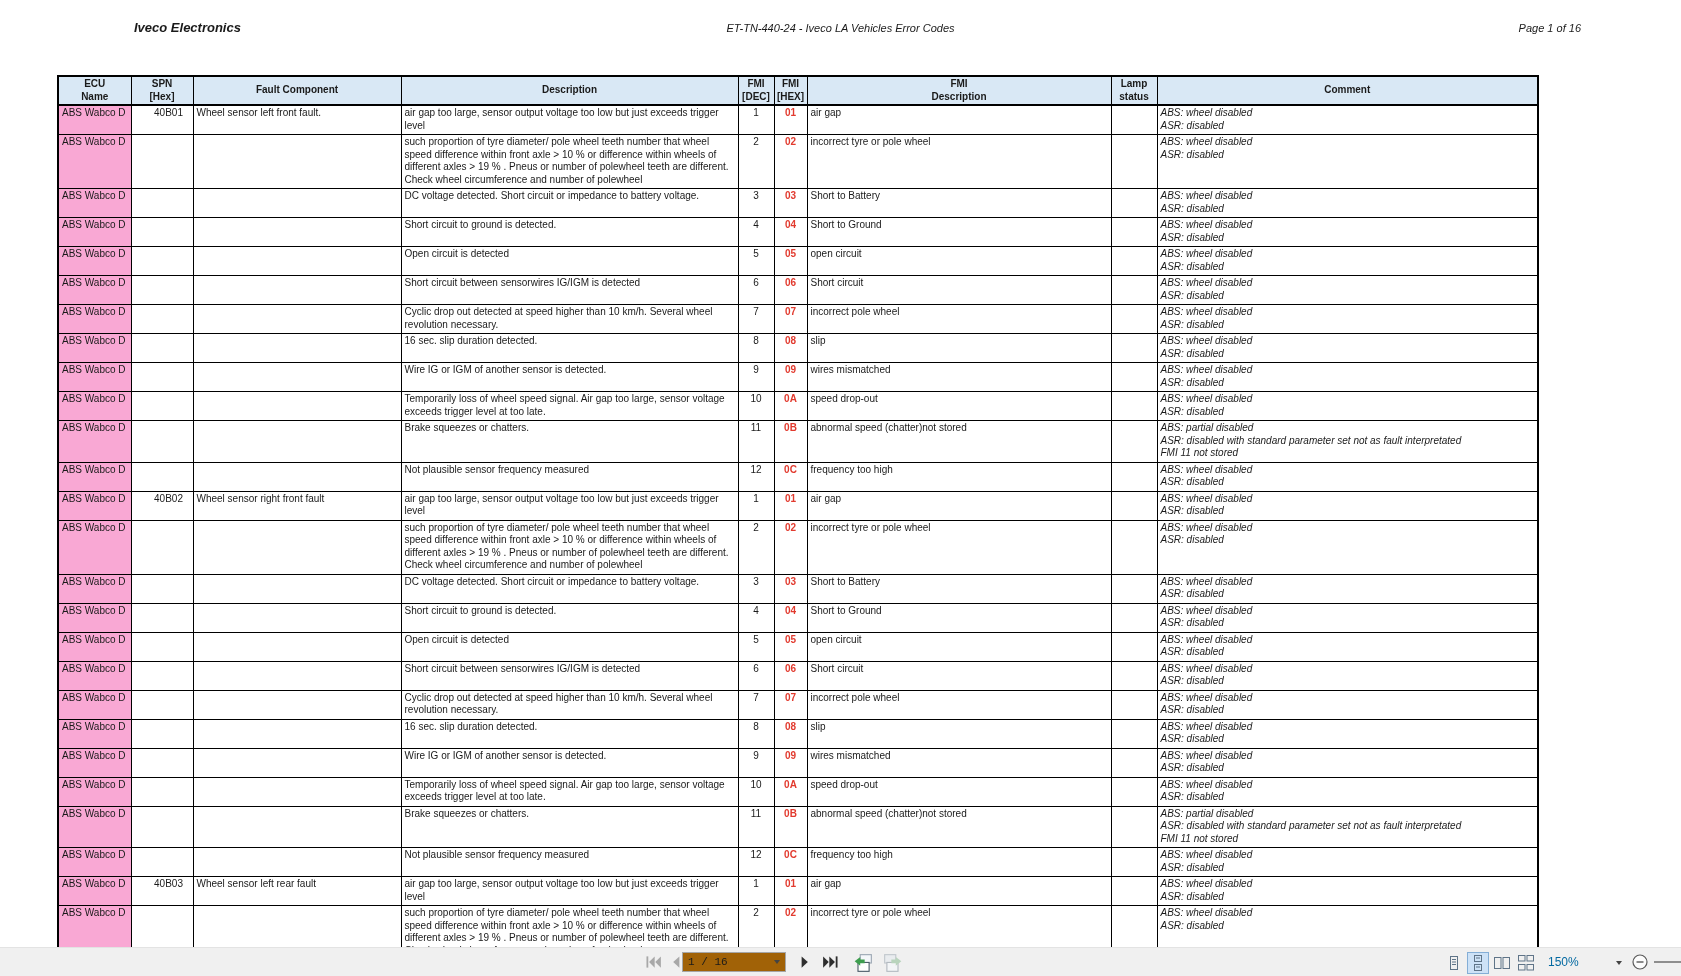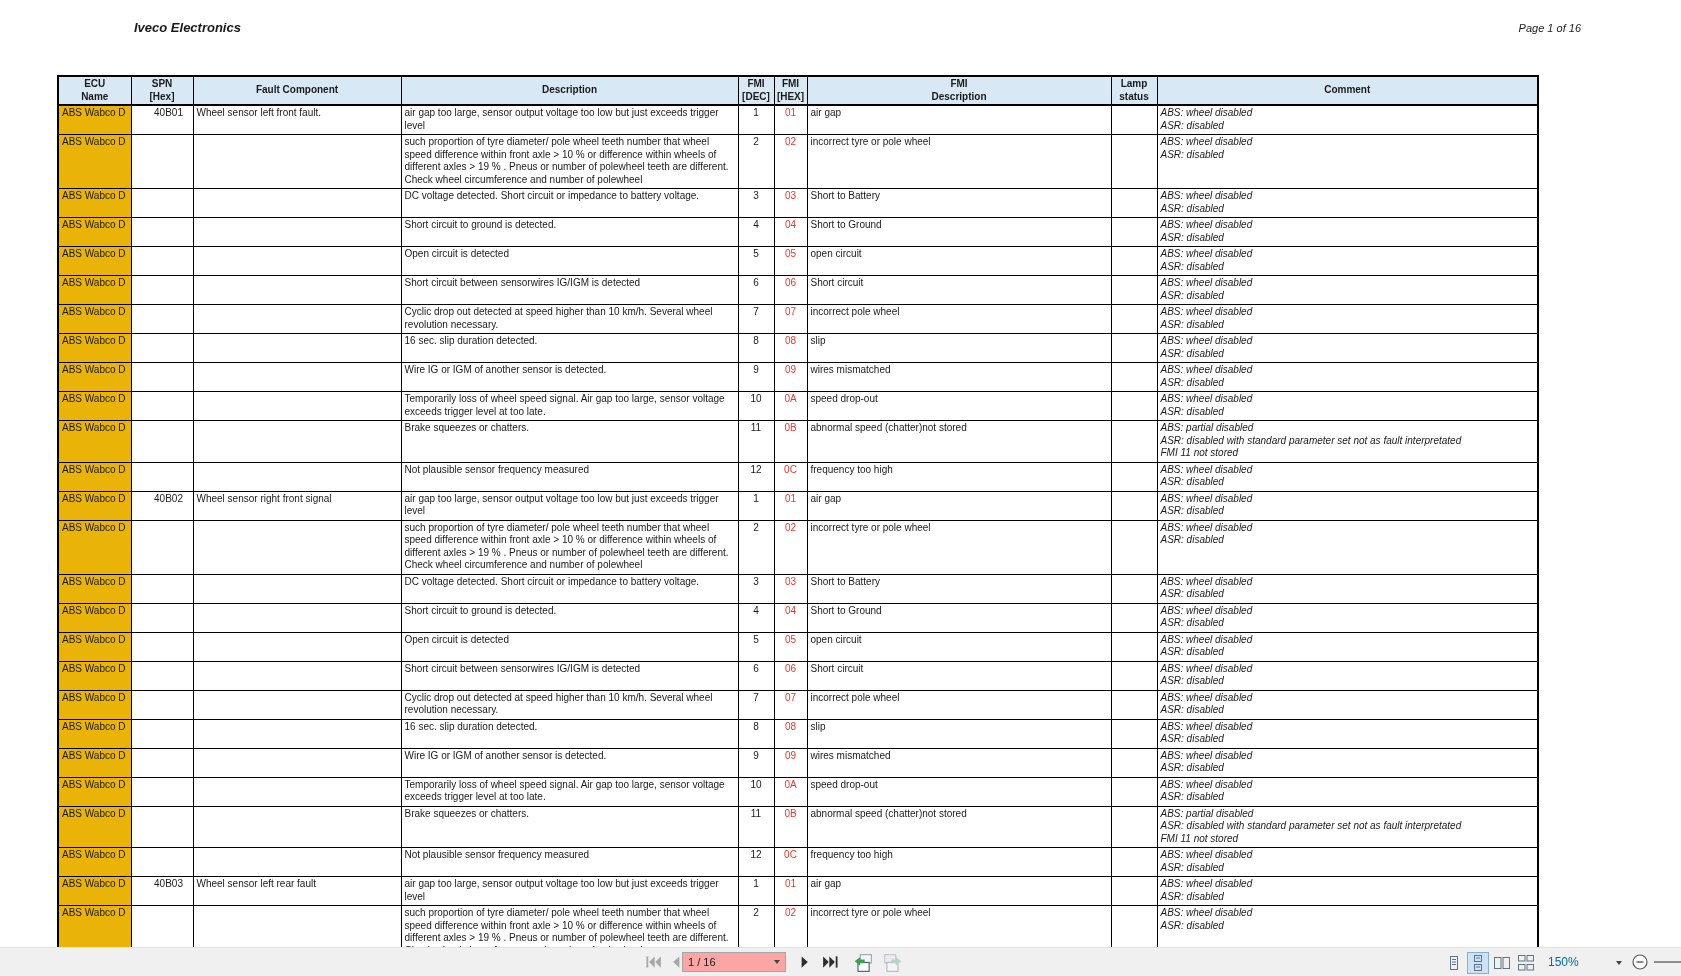--- a/index.html
+++ b/index.html
@@ -32,45 +32,45 @@
     overflow:hidden;
   }
   .err-table thead th {
     background:#d9e8f5;
     text-align:center; font-weight:bold;
     white-space:pre-line;
     vertical-align:middle;
     border-bottom:2px solid #000;
     padding:1px 2px;
   }
-  td.c-ecu   { background:#eab308;margin-top:16px; }
+  td.c-ecu   { background:#f9a8d4;margin-top:16px; }
   td.c-spn   { text-align:center;padding-left:16px; }
   td.c-dec,
   td.c-hex   { text-align:center; }
-  td.c-hex   { color:#e23a2e; }
+  td.c-hex   { color:#e23a2e;font-weight:bold; }
   td.c-comment { white-space:pre-line;font-style:italic; }
 
   col.col-0{width:73px;}  col.col-1{width:62px;}  col.col-2{width:208px;}
   col.col-3{width:337px;} col.col-4{width:36px;}  col.col-5{width:33px;}
   col.col-6{width:304px;} col.col-7{width:46px;}  col.col-8{width:381px;}
 
   
   .toolbar {
     position:absolute; left:0; top:947px; width:1681px; height:29px;
     background:#f0f0f0; border-top:1px solid #e3e3e3; overflow:hidden;
   }
   .tb-btn {
     position:absolute; top:4px; width:22px; height:22px;
     background:none; border:none; padding:1px; margin:0; cursor:pointer;
   }
   .page-combo {
     position:absolute; left:682px; top:4px; width:104px; height:20px;
-    background:#fca5a5; border:1px solid #a6a6a6;
+    background:#a16207; border:1px solid #a6a6a6;
     display:flex; align-items:center; justify-content:space-between;
-    padding:0 5px; font-size:11px; cursor:default;
+    padding:0 5px; font-size:11px; cursor:default;font-family:Liberation Mono, monospace;
   }
   .caret-down {
     width:0; height:0;
     border-left:3.5px solid transparent; border-right:3.5px solid transparent;
     border-top:4px solid #444;
   }
   .zoom-label { position:absolute; left:1548px; top:7px; font-size:12px; color:#0369a1; }
   .zoom-caret-btn { position:absolute; left:1612px; top:4px; width:14px; height:22px;
     background:none; border:none; padding:0; display:flex; align-items:center; justify-content:center; cursor:pointer; }
   .zoom-out-btn { position:absolute; left:1630px; top:5px; width:20px; height:20px;
@@ -83,20 +83,21 @@
   .layout-btn.selected { background:#cde2f7; border:1px solid #84aed6; }
 </style>
 </head>
 <body>
 
 <div class="viewer">
   <div class="window-edge"></div>
 
   <div class="page">
     <div class="doc-title-left">Iveco Electronics</div>
+    <div class="doc-title-center">ET-TN-440-24 - Iveco LA Vehicles Error Codes</div>
     <div class="doc-title-right">Page 1 of 16</div>
 
     <table class="err-table">
       <colgroup>
         <col class="col-0">
           <col class="col-1">
           <col class="col-2">
           <col class="col-3">
         <col class="col-4">
           <col class="col-5">
@@ -265,21 +266,21 @@
             <td class="c-dec">12</td>
             <td class="c-hex">0C</td>
             <td class="c-fmi">frequency too high</td>
             <td class="c-lamp"></td>
             <td class="c-comment">ABS: wheel disabled
 ASR: disabled</td>
           </tr>
           <tr>
             <td class="c-ecu">ABS Wabco D</td>
             <td class="c-spn">40B02</td>
-            <td class="c-fault">Wheel sensor right front signal</td>
+            <td class="c-fault">Wheel sensor right front fault</td>
             <td class="c-desc">air gap too large, sensor output voltage too low but just exceeds trigger level</td>
             <td class="c-dec">1</td>
             <td class="c-hex">01</td>
             <td class="c-fmi">air gap</td>
             <td class="c-lamp"></td>
             <td class="c-comment">ABS: wheel disabled
 ASR: disabled</td>
           </tr>
           <tr>
             <td class="c-ecu">ABS Wabco D</td>

